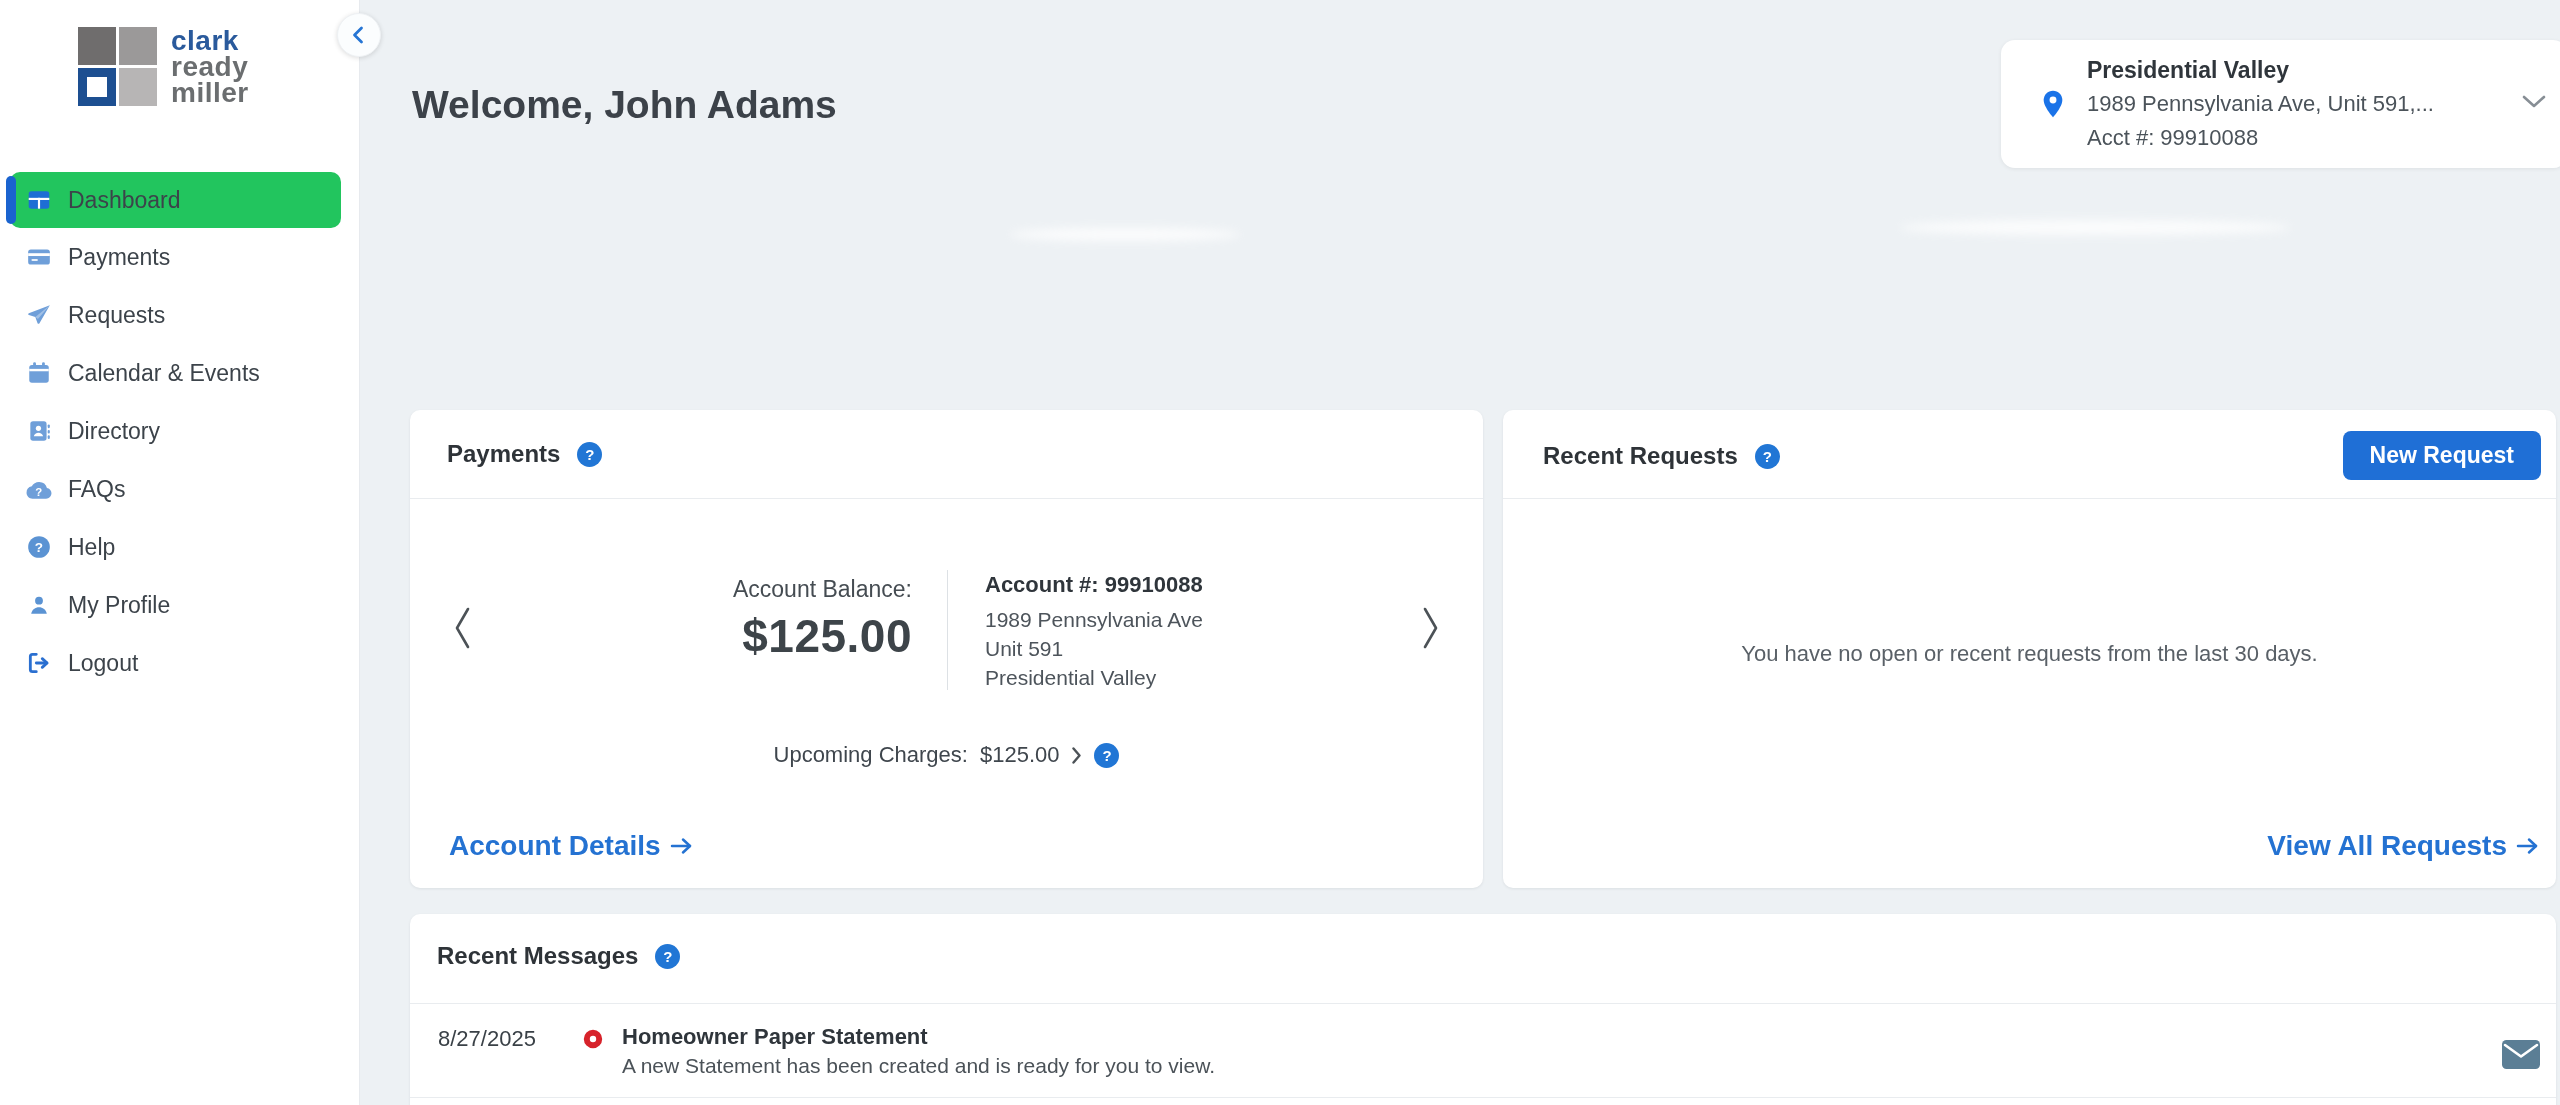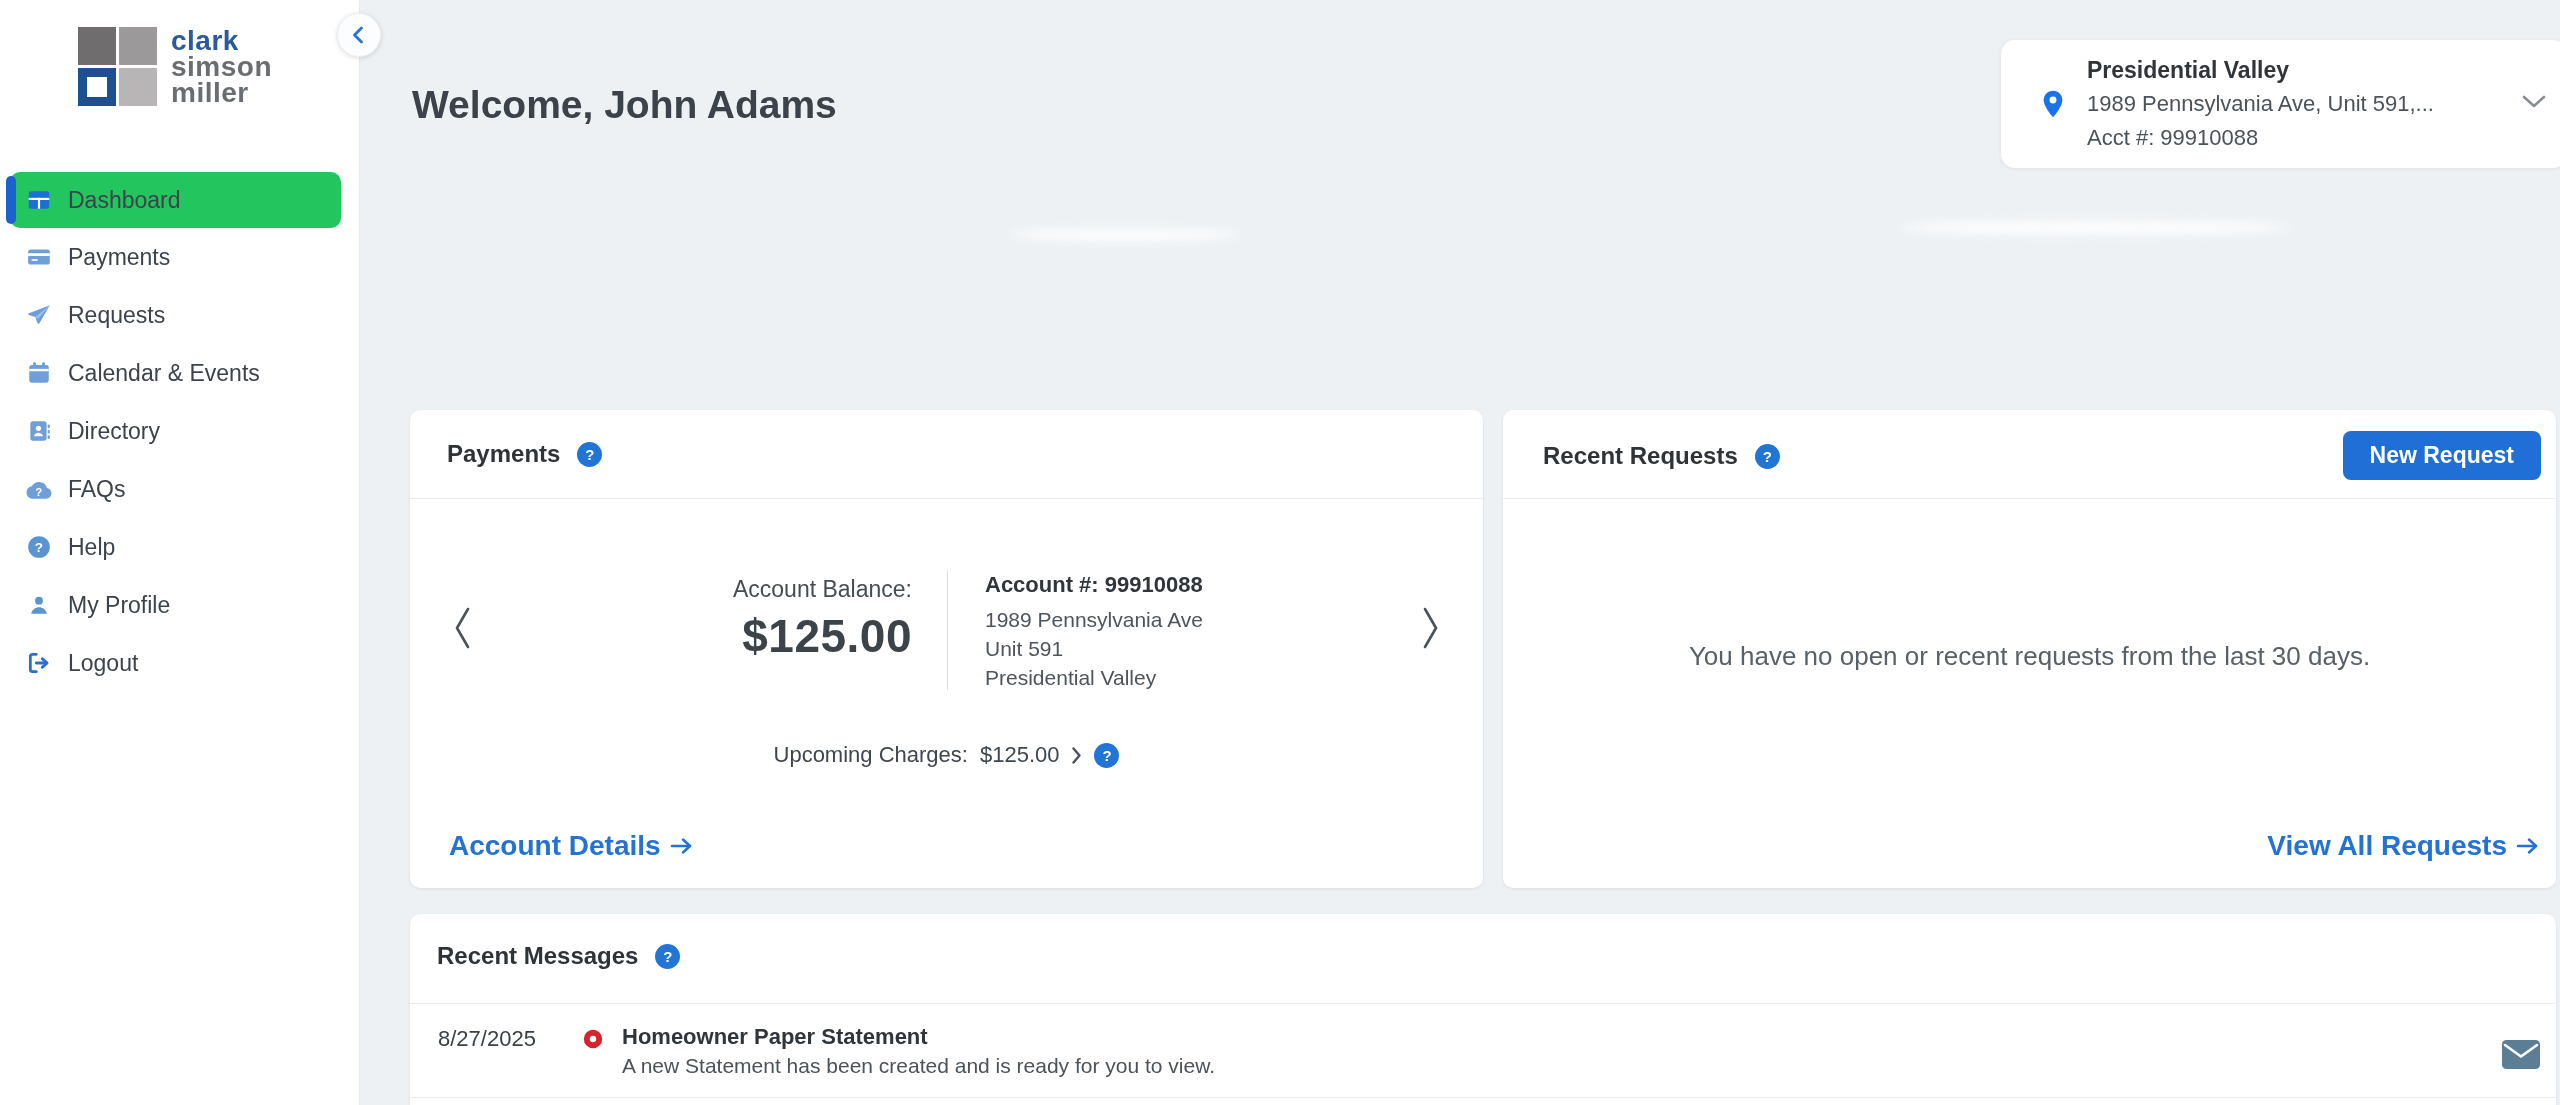--- a/index.html
+++ b/index.html
@@ -99,21 +99,21 @@
   .pay-footer { position:absolute; left:39px; top:420px; }
   
   .requests-card { left:1503px; top:410px; width:1053px; height:478px; }
   .req-header { position:absolute; left:40px; top:32px; display:flex; align-items:center; gap:17px; }
   .new-request-btn {
     position:absolute; right:15px; top:21px; height:49px; padding:0 27px;
     background:#1f6fd6; color:#ffffff; font-size:23px; font-weight:600;
     border:none; border-radius:8px; cursor:pointer;
     display:flex; align-items:center; font-family:"Liberation Sans", sans-serif;
   }
-  .req-empty { position:absolute; top:231px; width:100%; text-align:center; font-size:26px; color:#596067; }
+  .req-empty { position:absolute; top:231px; width:100%; text-align:center; font-size:22px; color:#596067; }
   .req-footer { position:absolute; right:16px; top:420px; }
   
   .messages-card { left:410px; top:914px; width:2146px; height:250px; }
   .msg-header { position:absolute; left:27px; top:28px; display:flex; align-items:center; gap:17px; }
   .msg-divider { position:absolute; left:0; top:89px; width:100%; height:1px; background:#e9ecef; }
   .msg-row { position:absolute; left:0; top:90px; width:100%; height:94px; border-bottom:1px solid #e9ecef; cursor:pointer; }
   .msg-date { position:absolute; left:28px; top:22px; font-size:22px; color:#3a4147; }
   .msg-dot { position:absolute; left:172px; top:24px; }
   .msg-title { position:absolute; left:212px; top:20px; font-size:22px; font-weight:700; color:#2f353b; }
   .msg-body { position:absolute; left:212px; top:50px; font-size:21px; color:#4b5258; }
@@ -125,21 +125,21 @@
 <div class="sidebar">
   <div class="logo">
     <div class="logo-grid">
       <span class="sq-tl"></span>
       <span class="sq-tr"></span>
       <span class="sq-bl"></span>
       <span class="sq-br"></span>
     </div>
     <div class="logo-text">
       <div class="logo-clark">clark</div>
-      <div class="logo-gray">simson</div>
+      <div class="logo-gray">ready</div>
       <div class="logo-gray">miller</div>
     </div>
   </div>
 
   <ul class="nav">
     <li class="nav-item active">
       <span class="active-bar"></span>
       <span class="nicon">
         <svg width="26" height="26" viewBox="0 0 24 24">
             <rect x="2.5" y="4" width="19" height="16" rx="2.5" fill="#1e6ed4"></rect>

